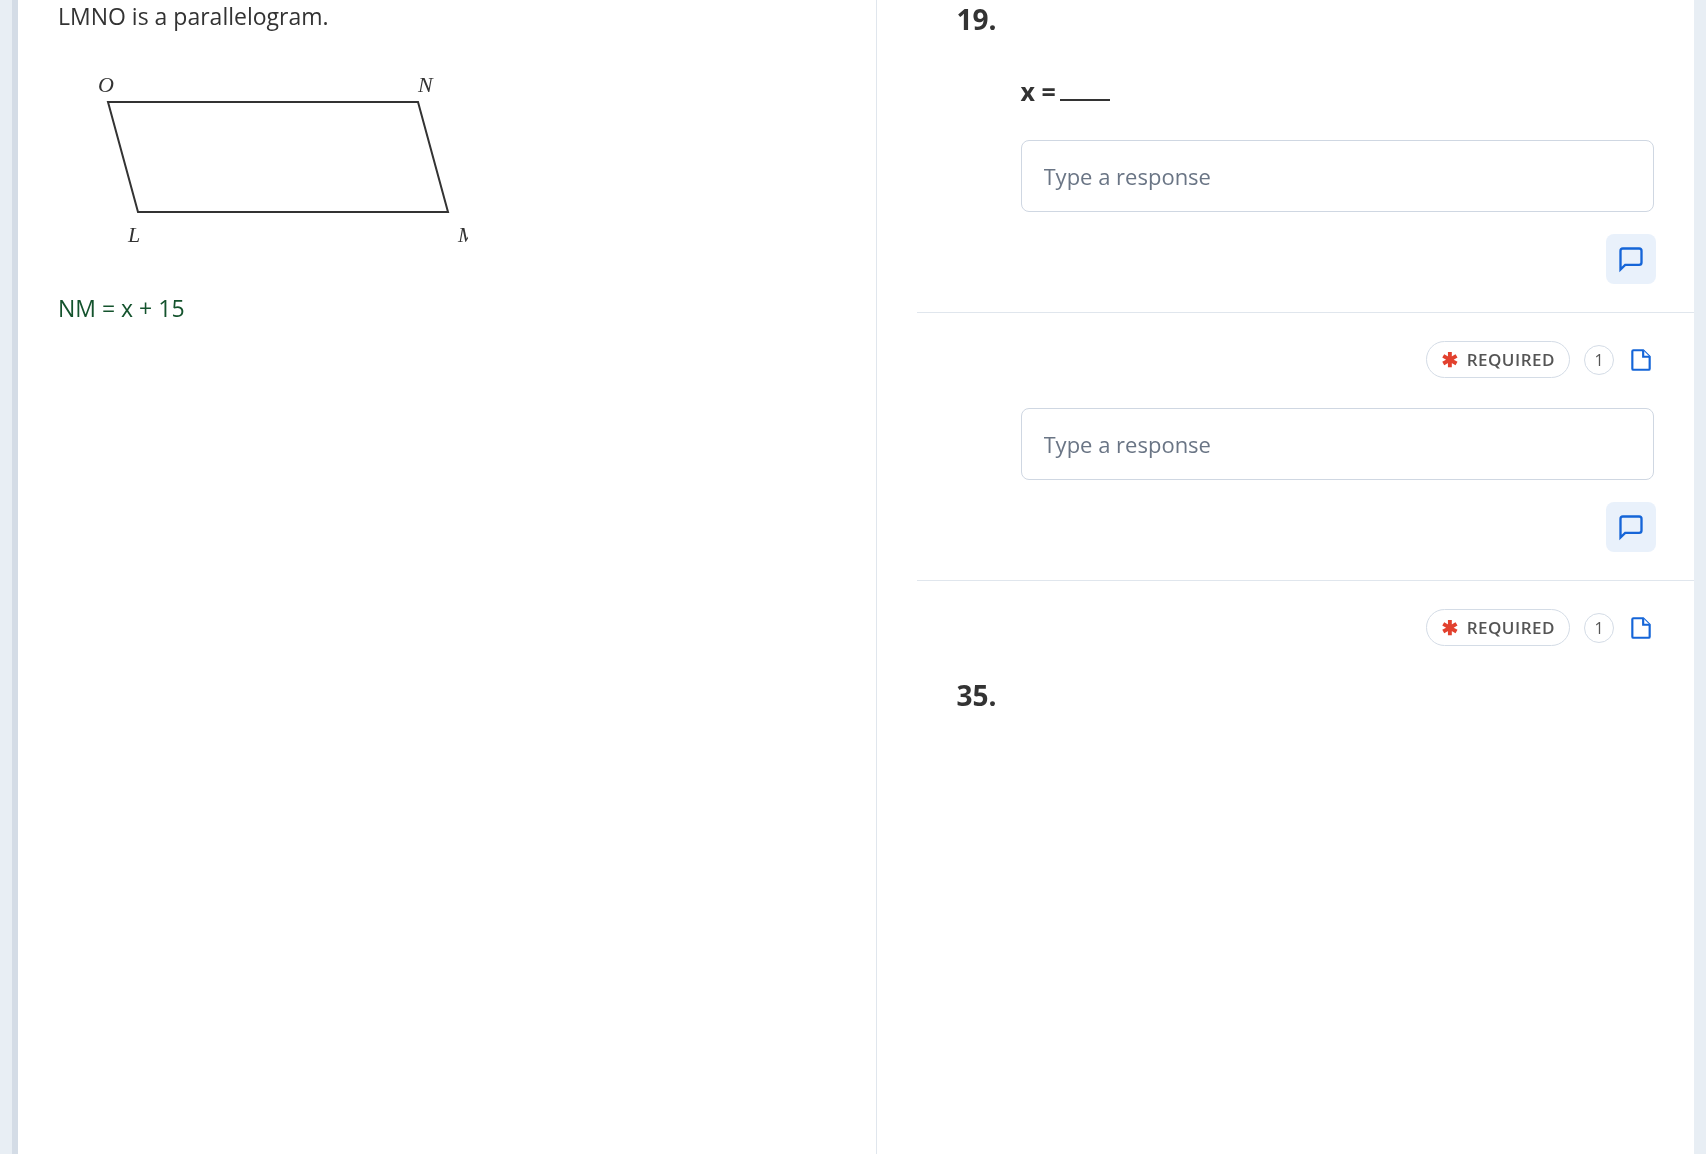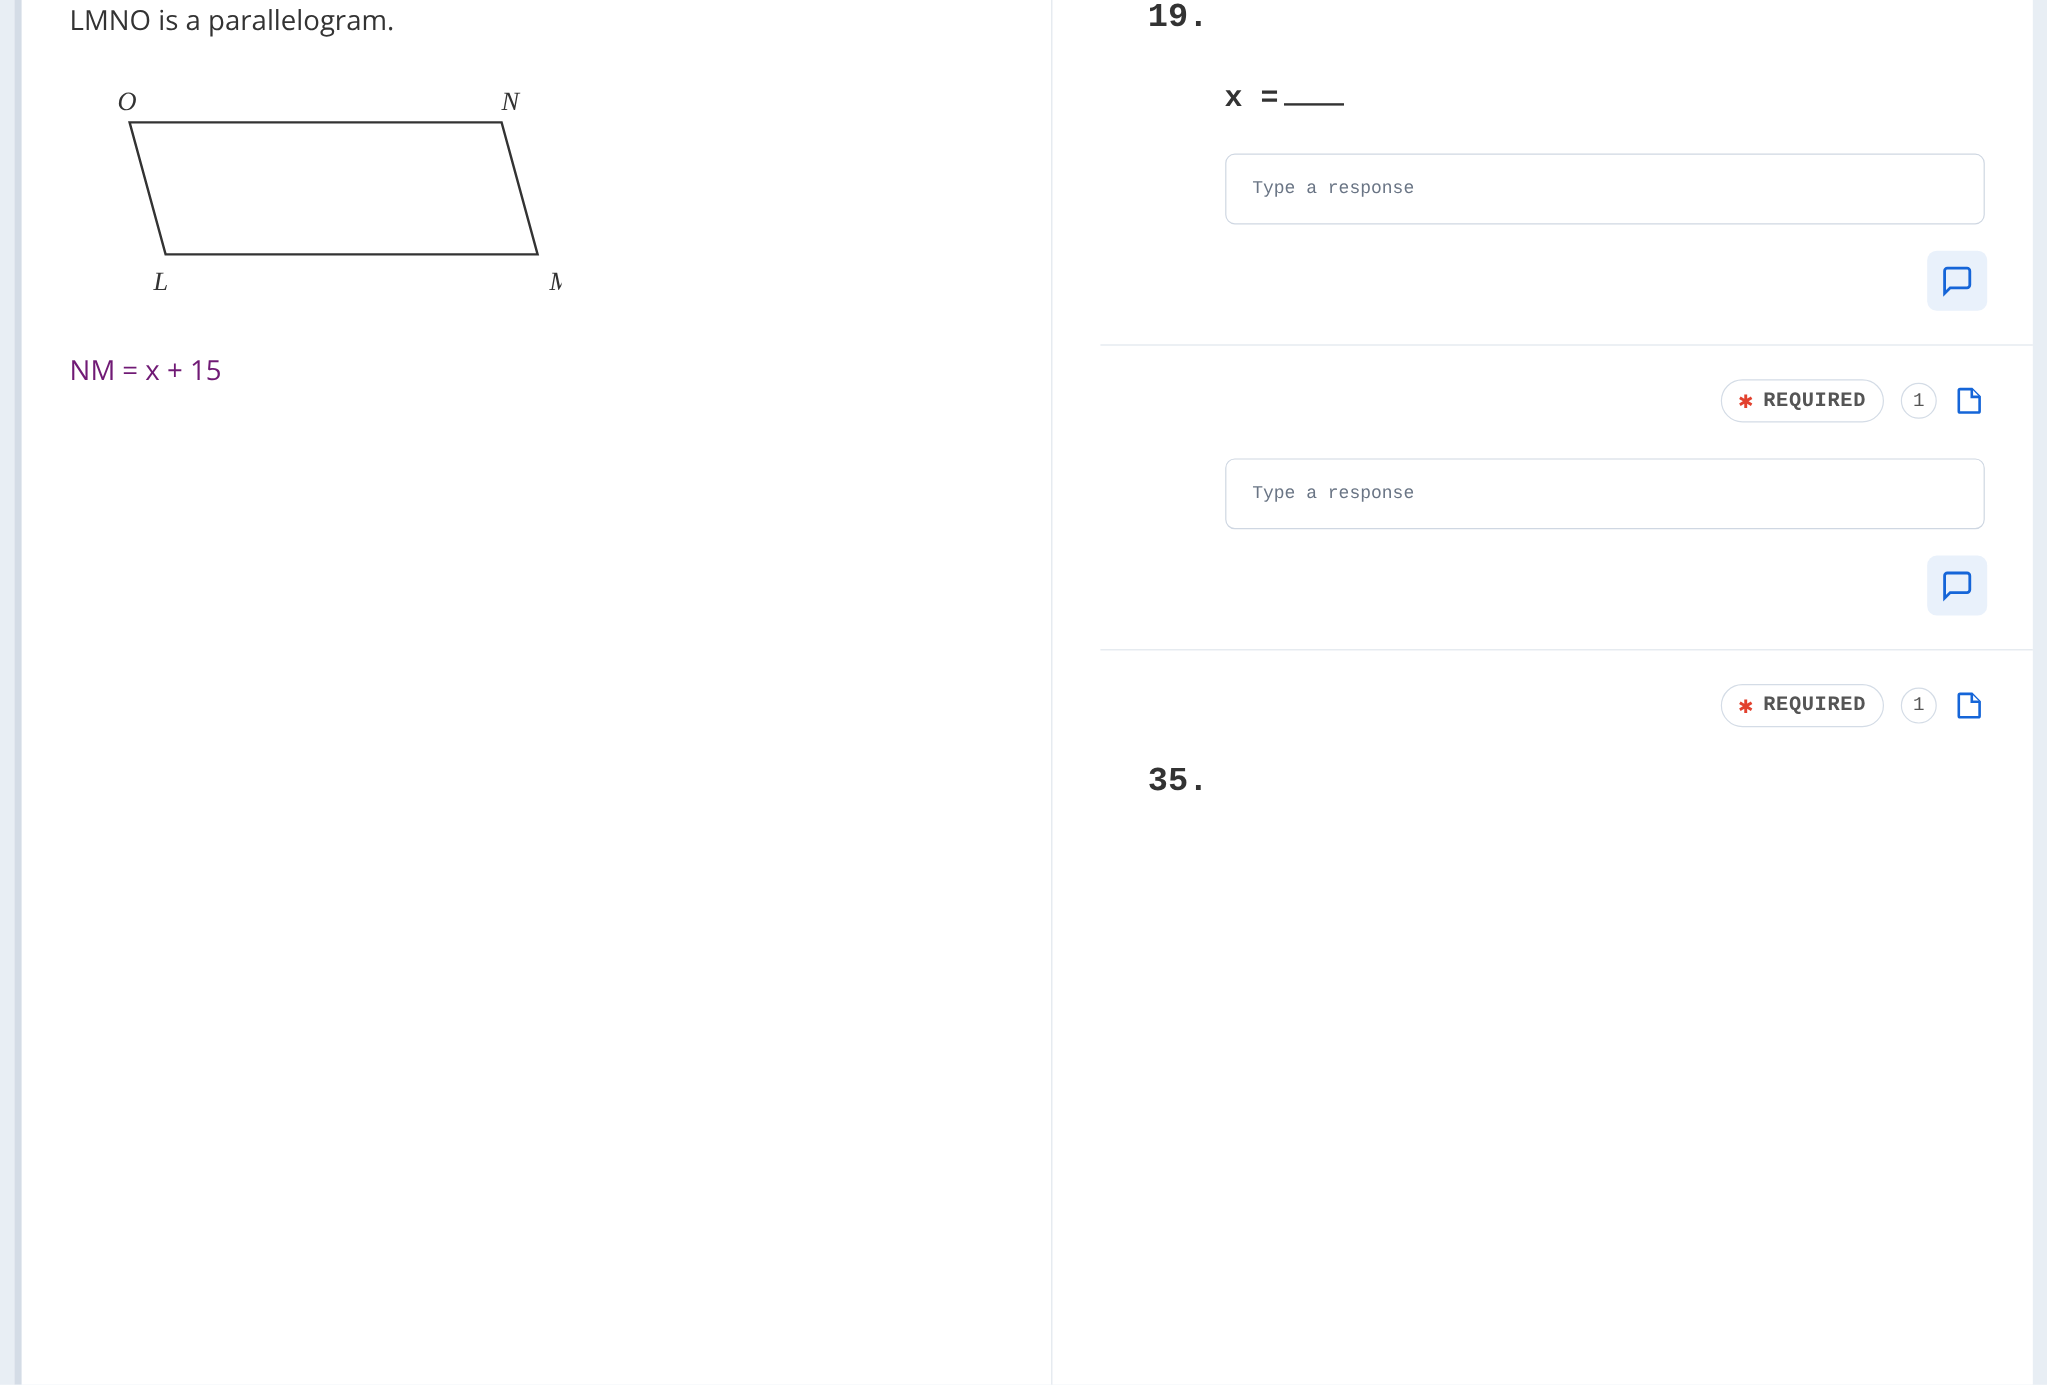--- a/index.html
+++ b/index.html
@@ -33,33 +33,32 @@
     }
     .figure-svg { display: block; }
     .vertex-label {
       font-family: 'Times New Roman', serif;
       font-style: italic;
       font-size: 22px;
       fill: #333;
     }
     .equation {
       font-size: 23px;
-      color: #701a75;
+      color: #14532d;
       margin-top: 6px;
     }
     .right-panel {
       flex: 1;
       display: flex;
       flex-direction: column;
     }
     .question-block {
       padding: 0 40px 28px 40px;
       border-bottom: 1px solid #e0e6ed;
       position: relative;
-      font-family: Liberation Mono, monospace;
     }
     .question-block.with-meta {
       padding-top: 28px;
     }
     .meta-row {
       display: flex;
       justify-content: flex-end;
       align-items: center;
       gap: 14px;
       margin-bottom: 30px;
@@ -112,21 +111,21 @@
       display: inline-block;
       border-bottom: 2px solid #333;
       width: 50px;
       margin-left: 4px;
       vertical-align: baseline;
     }
     .response-input {
       width: calc(100% - 64px);
       margin-left: 64px;
       padding: 20px 22px;
-      font-size: 15px;
+      font-size: 22px;
       color: #333;
       border: 1.5px solid #cfd7e2;
       border-radius: 8px;
       font-family: inherit;
     }
     .response-input::placeholder { color: #6a7585; }
     .comment-btn {
       position: absolute;
       right: 38px;
       bottom: 28px;

